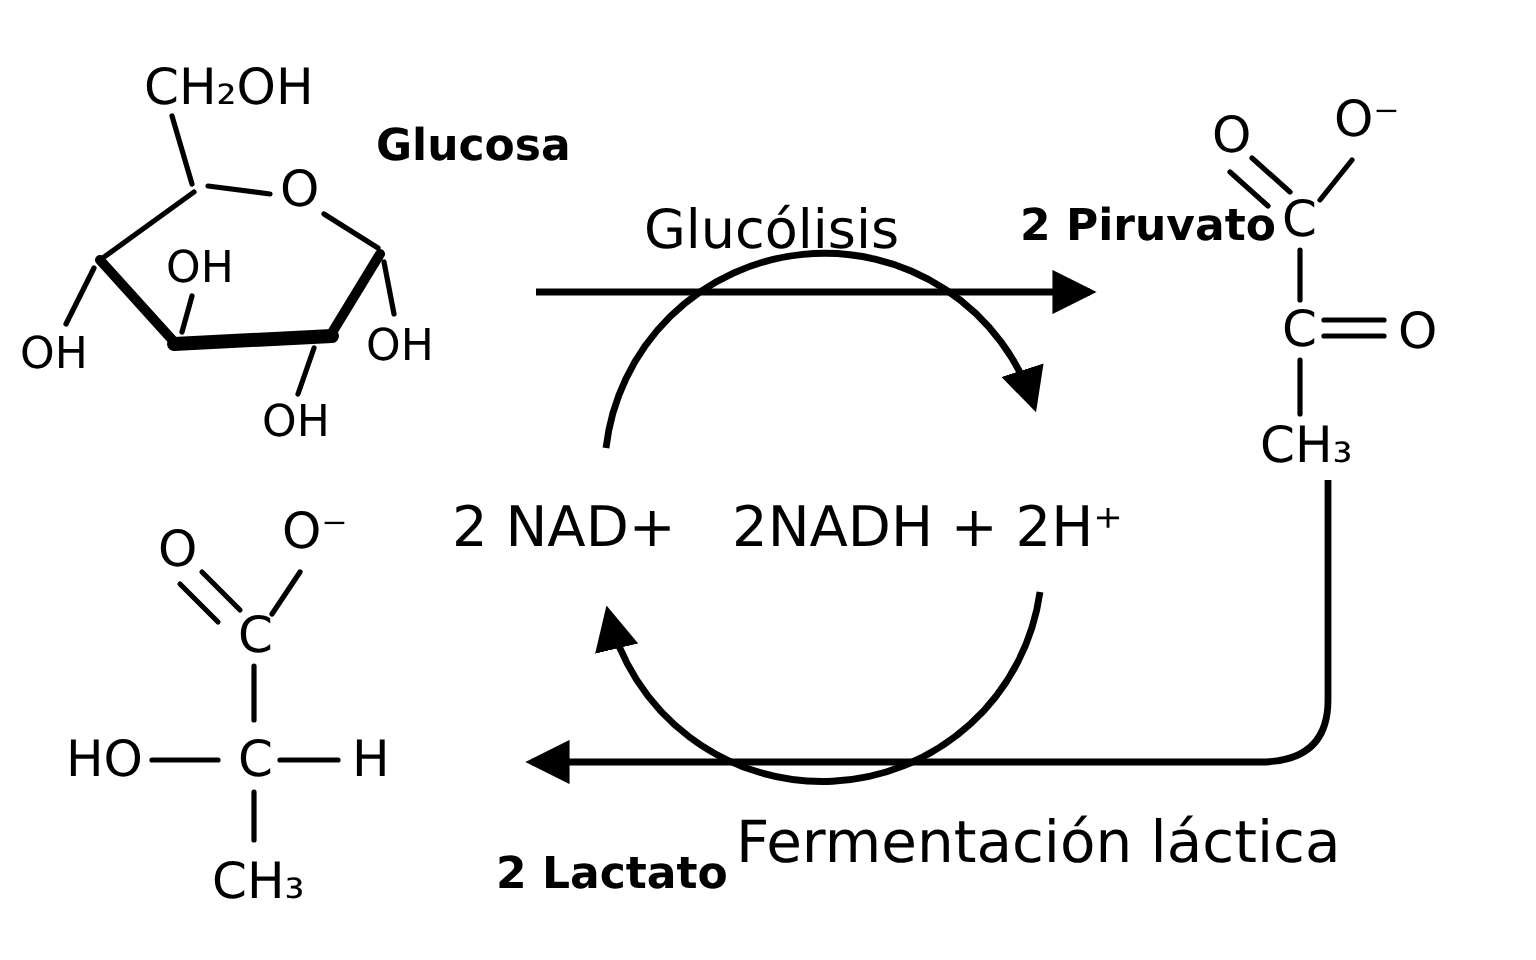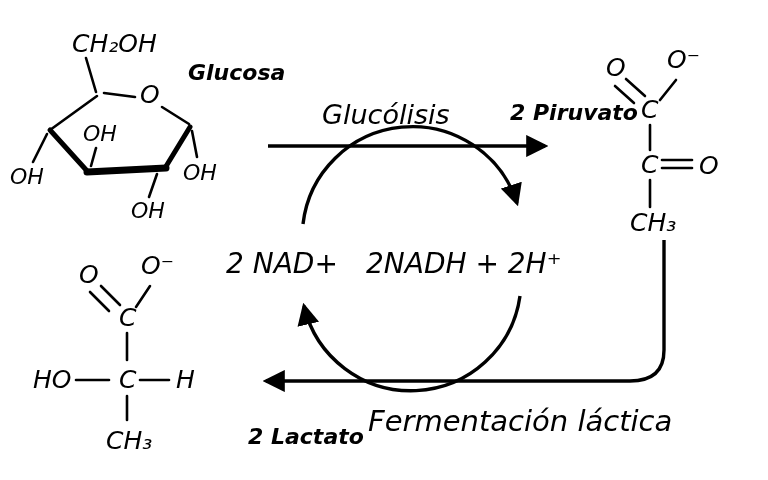--- a/index.html
+++ b/index.html
@@ -1,16 +1,16 @@
 <!DOCTYPE html>
 <html><head>
 <meta charset="utf-8">
 <style>
   html,body{margin:0;padding:0;background:#ffffff;}
-  .stage{position:relative;width:768px;height:480px;background:#ffffff;overflow:hidden;font-style:italic;}
+  .stage{position:relative;width:768px;height:480px;background:#ffffff;overflow:hidden;}
   .stage svg{position:absolute;left:0;top:0;}
   text{font-family:"DejaVu Sans","Liberation Sans",sans-serif;fill:#000;}
   .atom{font-size:25px;}
   .atom-sm{font-size:22px;}
   .lbl-bold{font-size:22px;font-weight:600;}
   .lbl{font-size:27px;}
   .lbl-big{font-size:29px;}
   .nad{font-size:28px;}
   .bond{stroke:#000;stroke-width:2.6;fill:none;stroke-linecap:round;}
   .bold5{stroke-width:5;}

